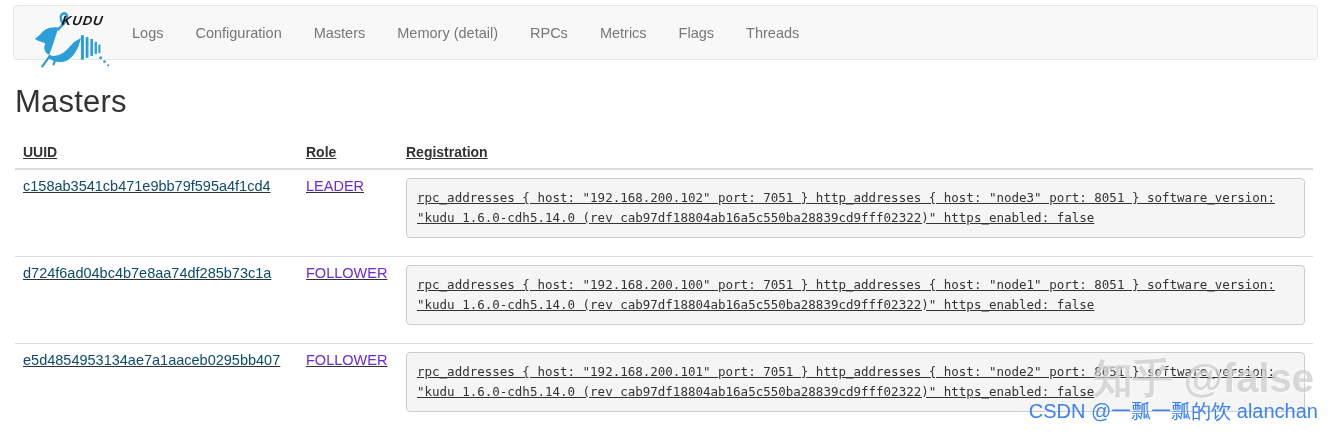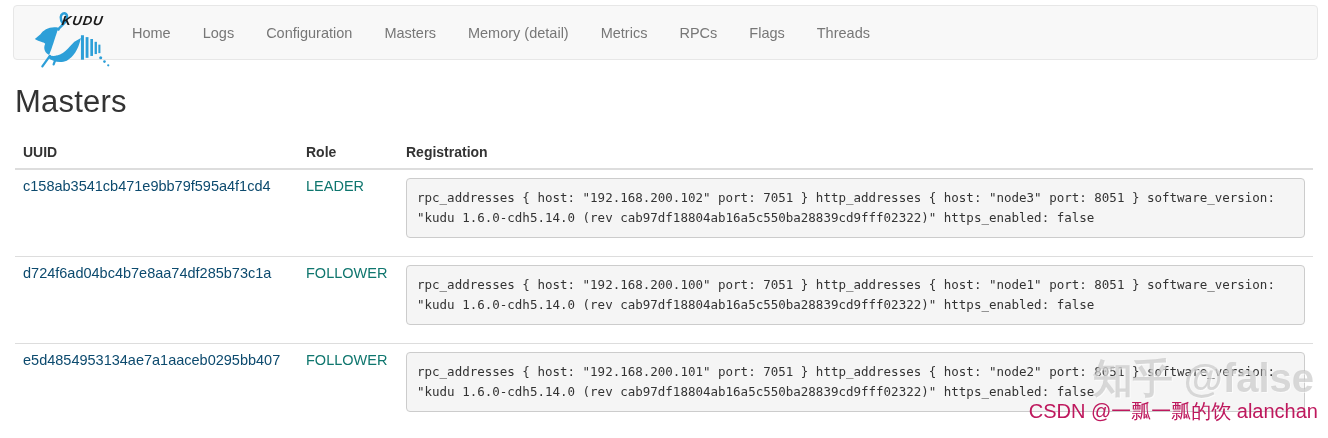--- a/index.html
+++ b/index.html
@@ -37,34 +37,34 @@
     text-decoration: none; cursor: pointer; white-space: nowrap;
   }
 
   
   .content { position: absolute; left: 15px; right: 15px; top: 60px; }
   h1.page-title {
     margin: 24px 0 16px 0;
     font-size: 31px; font-weight: 500; color: #333; letter-spacing: 0.2px;
   }
   table.masters {
-    width: 100%; border-collapse: collapse;
+    width: 100%; border-collapse: collapse; text-decoration: underline;
   }
   table.masters th {
     text-align: left; font-size: 14px; font-weight: 700; color: #333;
     padding: 8px; border-bottom: 2px solid #ddd;
   }
   table.masters td {
     padding: 8px; border-top: 1px solid #ddd;
     vertical-align: top; font-size: 14.5px;
   }
   th.col-uuid  { width: 283px; }
   th.col-role  { width: 100px; }
   a.uuid-link { color: #0c4a6e; text-decoration: none; cursor: pointer; }
-  td.role-cell { color: #0f766e; font-size: 15px; }
+  td.role-cell { color: #6d28d9; font-size: 15px; }
   pre.registration {
     margin: 0 0 10px 0;
     padding: 9px 10px;
     background: #f5f5f5;
     border: 1px solid #ccc;
     border-radius: 4px;
     font-family: "DejaVu Sans Mono", "Liberation Mono", monospace;
     font-size: 12.5px; line-height: 20px; color: #333;
     white-space: pre-wrap; word-break: break-word;
   }
@@ -72,21 +72,21 @@
   
   .wm-zhihu {
     position: absolute; right: 14px; top: 351px;
     font-size: 40px; font-weight: 700;
     color: rgba(185,185,185,0.55);
     white-space: nowrap; pointer-events: none;
     text-shadow: 1px 1px 0 rgba(255,255,255,0.6);
   }
   .wm-csdn {
     position: absolute; right: 10px; top: 398px;
-    font-size: 20px; color: #be185d;
+    font-size: 20px; color: #3b82f6;
     white-space: nowrap; pointer-events: none;
   }
 </style>
 </head>
 <body>
 
 <nav class="navbar">
   <a class="brand">
     <svg width="80" height="62" viewBox="0 0 85 62">
       <g fill="none" stroke="#2d9fd8" stroke-width="2.6" stroke-linecap="round">
@@ -105,39 +105,36 @@
         <rect x="70.5" y="37" width="2.2" height="9"></rect>
         <circle cx="73" cy="51" r="1.6"></circle>
         <circle cx="77" cy="55" r="1.4"></circle>
         <circle cx="81" cy="59" r="1.2"></circle>
       </g>
     </svg>
     <span class="brand-text">KUDU</span>
   </a>
   <ul class="nav">
     <li>
-        <a>Home</a>
-      </li>
-    <li>
         <a>Logs</a>
       </li>
     <li>
         <a>Configuration</a>
       </li>
     <li>
         <a>Masters</a>
       </li>
     <li>
         <a>Memory (detail)</a>
       </li>
     <li>
-        <a>Metrics</a>
+        <a>RPCs</a>
       </li>
     <li>
-        <a>RPCs</a>
+        <a>Metrics</a>
       </li>
     <li>
         <a>Flags</a>
       </li>
     <li>
         <a>Threads</a>
       </li>
   </ul>
 </nav>
 

